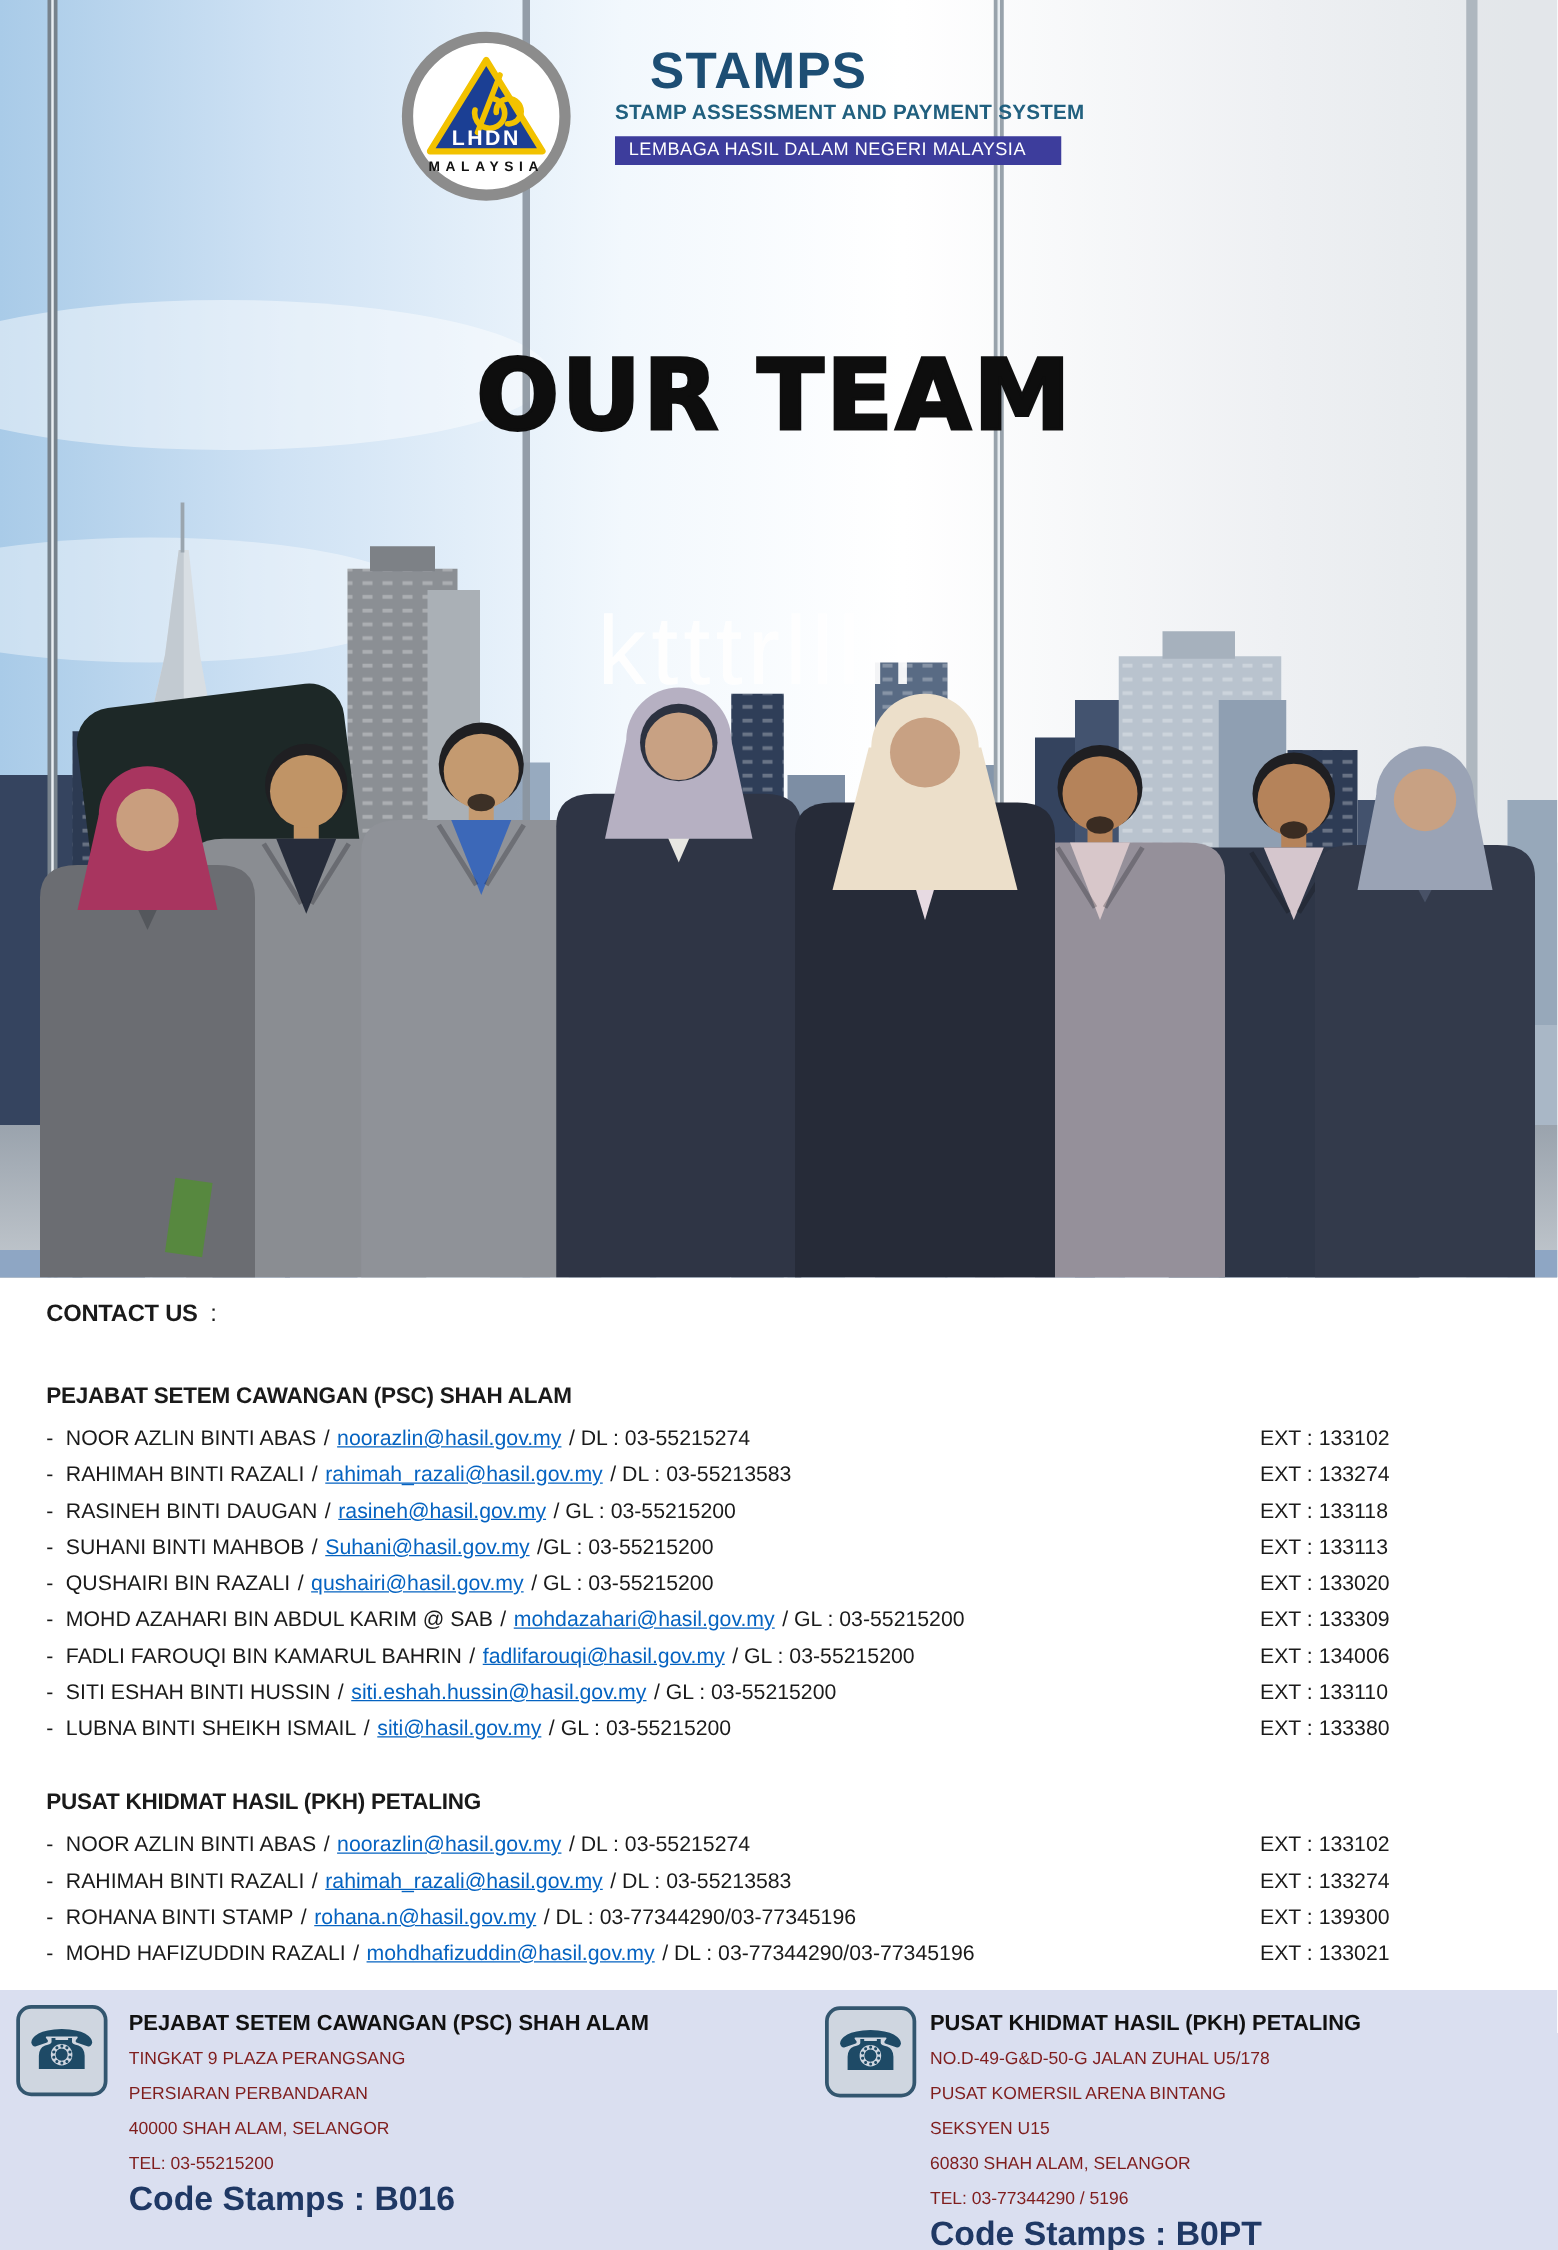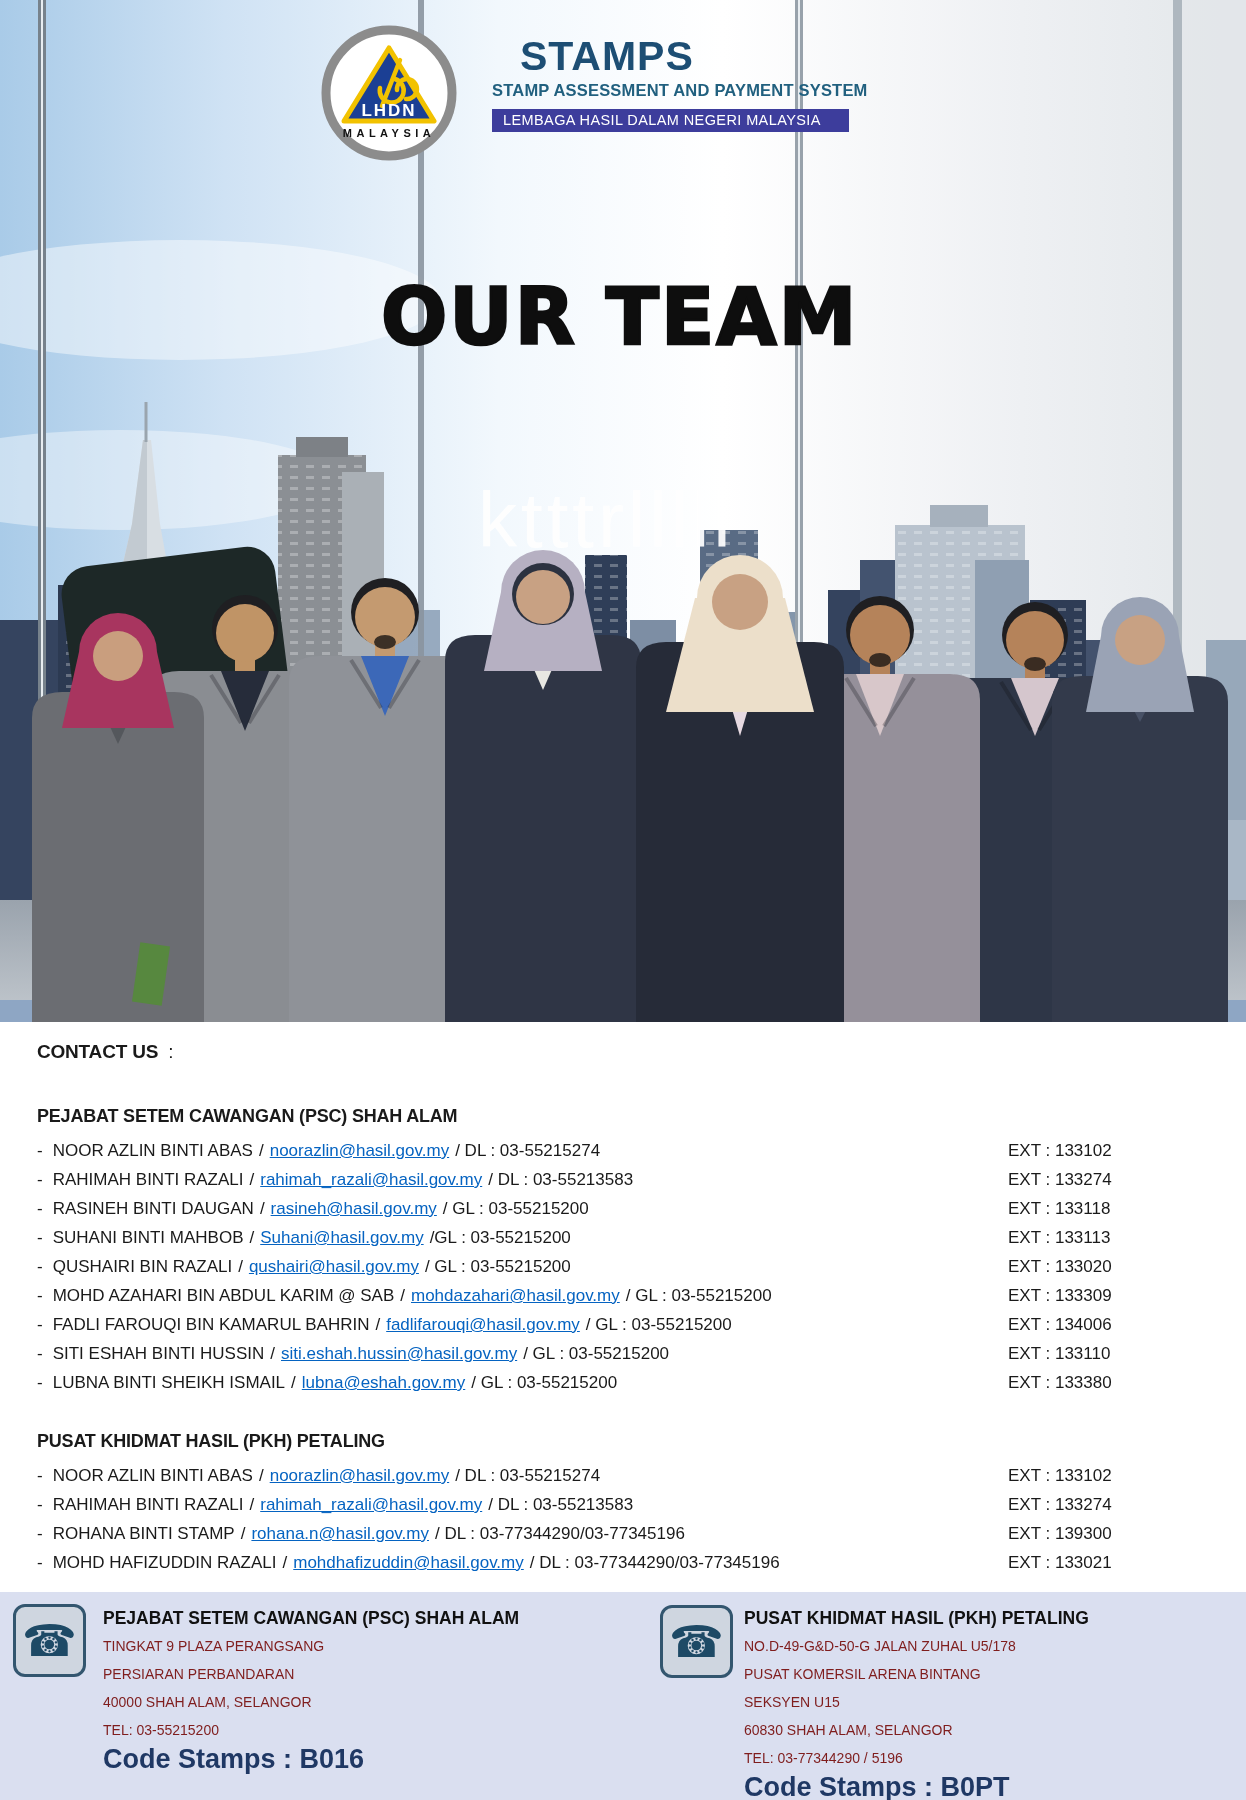--- a/index.html
+++ b/index.html
@@ -315,21 +315,21 @@
 
           <div class="row">
             <span class="row-left">
               <span class="dash">-</span><span>SITI ESHAH BINTI HUSSIN</span><span class="sep">/</span><a class="email" href="#">siti.eshah.hussin@hasil.gov.my</a><span class="rest">/  GL : 03-55215200</span>
             </span>
             <span class="ext">EXT : 133110</span>
           </div>
 
           <div class="row">
             <span class="row-left">
-              <span class="dash">-</span><span>LUBNA BINTI SHEIKH ISMAIL</span><span class="sep">/</span><a class="email" href="#">lubna@eshah.gov.my</a><span class="rest">/ GL : 03-55215200</span>
+              <span class="dash">-</span><span>LUBNA BINTI SHEIKH ISMAIL</span><span class="sep">/</span><a class="email" href="#">siti@hasil.gov.my</a><span class="rest">/ GL : 03-55215200</span>
             </span>
             <span class="ext">EXT : 133380</span>
           </div>
         </div>
     </section>
 
     <section class="sec">
       <div class="sec-title">PUSAT KHIDMAT HASIL  (PKH) PETALING</div>
       <div class="rows">
 

